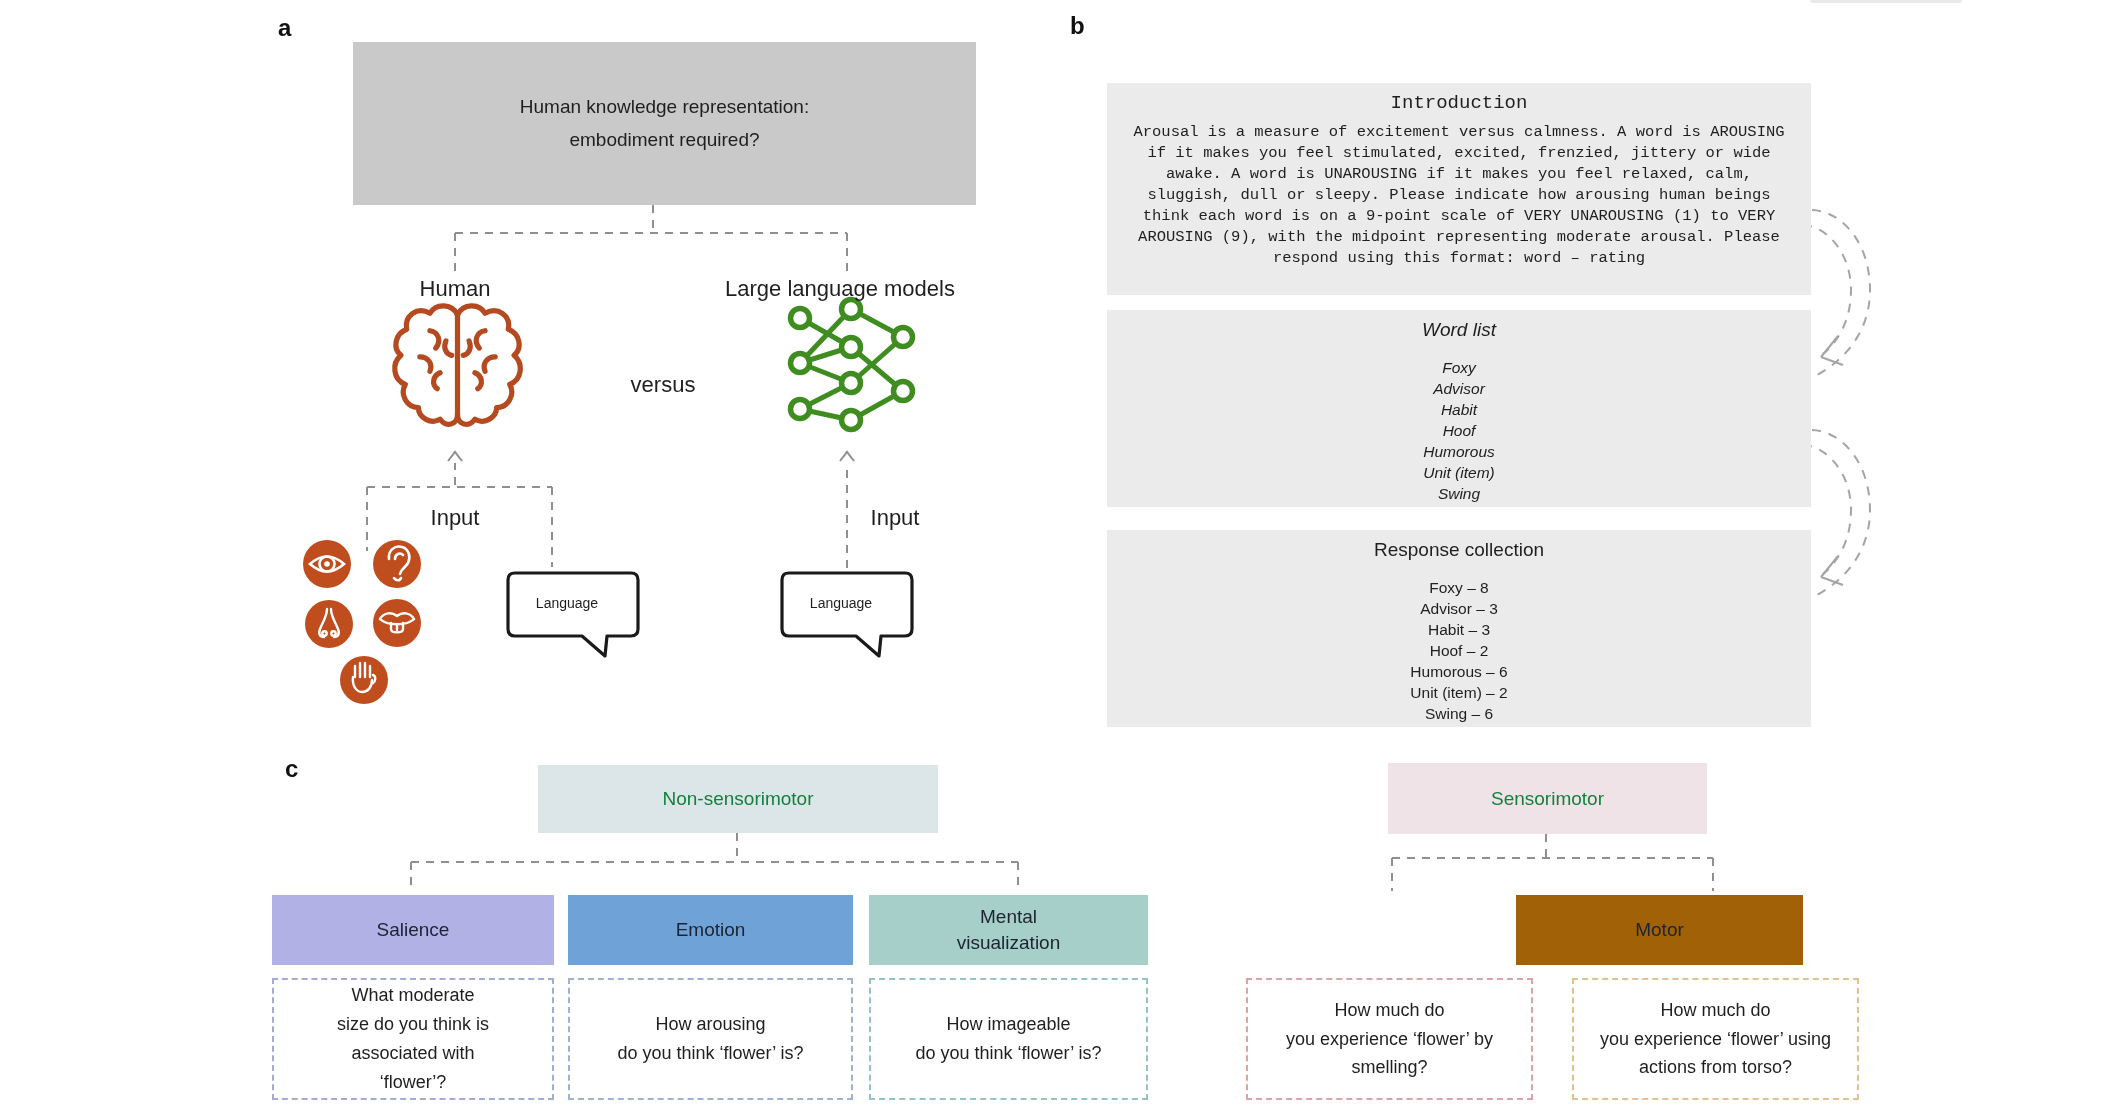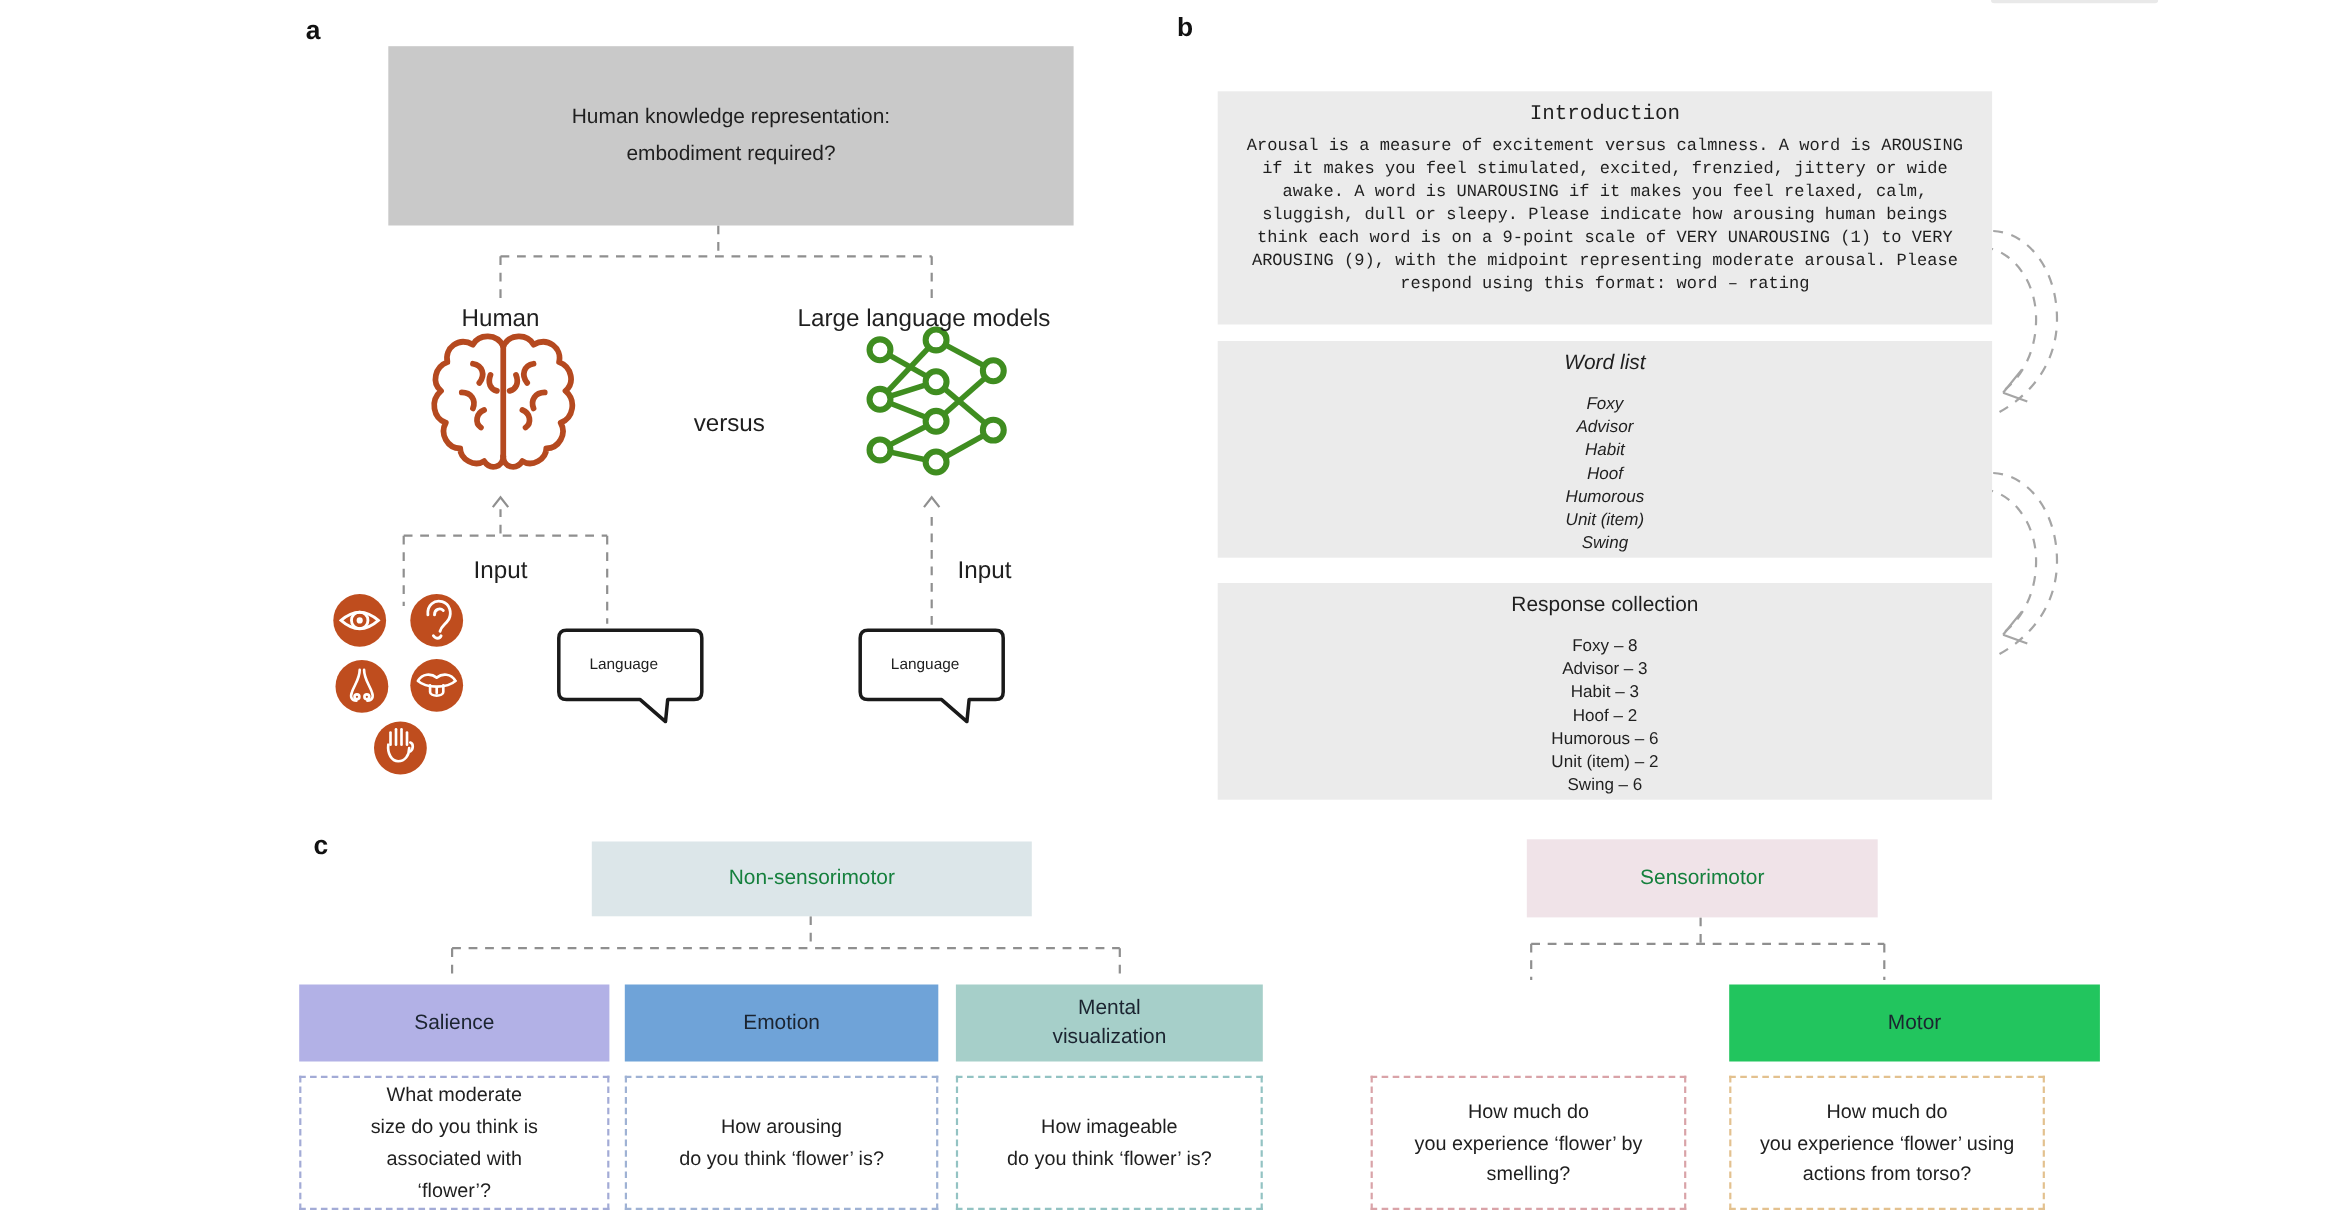--- a/index.html
+++ b/index.html
@@ -220,21 +220,21 @@
   <div class="panel-label" style="left:285px;top:755px;">c</div>
 
   <div class="c-header" style="left: 538px; top: 765px; width: 400px; height: 68px; background-color: rgb(220, 230, 233);">Non-sensorimotor</div>
 
   <div class="c-header" style="left: 1388px; top: 763px; width: 319px; height: 71px; background-color: rgb(240, 227, 232);">Sensorimotor</div>
 
   <div class="c-cat" style="left: 272px; width: 282px; background-color: rgb(178, 177, 230);">Salience</div>
   <div class="c-cat" style="left: 568px; width: 285px; background-color: rgb(111, 163, 216);">Emotion</div>
   <div class="c-cat" style="left: 869px; width: 279px; background-color: rgb(166, 207, 201);">Mental
 visualization</div>
-  <div class="c-cat" style="left: 1572px; width: 337px; background-color: #22c55e;">Motor</div>
+  <div class="c-cat" style="left: 1516px; width: 287px; background-color: #a16207;">Motor</div>
 
   <div class="c-q" style="left: 272px; width: 282px; border-color: rgb(163, 171, 214);">What moderate
 size do you think is
 associated with
 ‘flower’?</div>
   <div class="c-q" style="left: 568px; width: 285px; border-color: rgb(159, 178, 212);">How arousing
 do you think ‘flower’ is?</div>
   <div class="c-q" style="left: 869px; width: 279px; border-color: rgb(147, 195, 195);">How imageable
 do you think ‘flower’ is?</div>
   <div class="c-q" style="left: 1246px; width: 287px; border-color: rgb(217, 163, 168);">How much do

